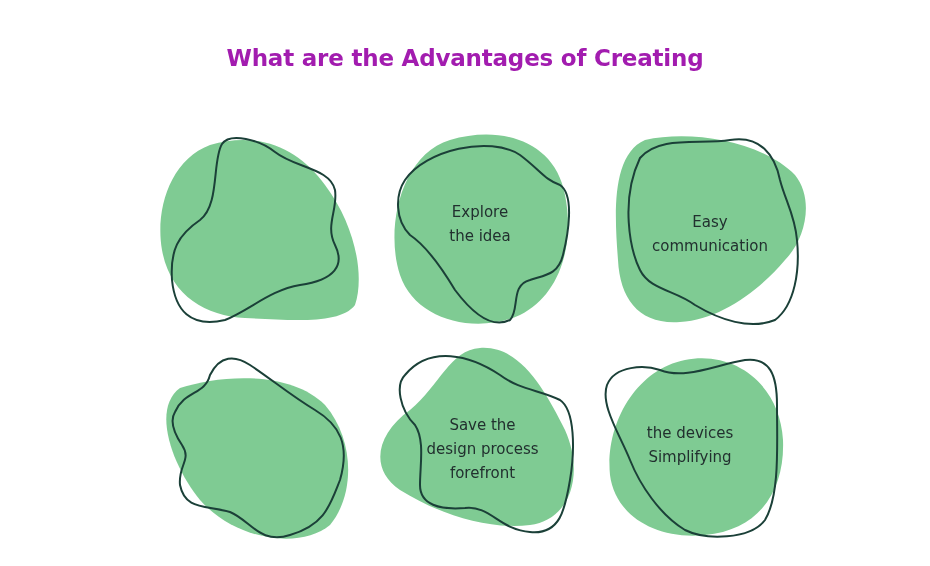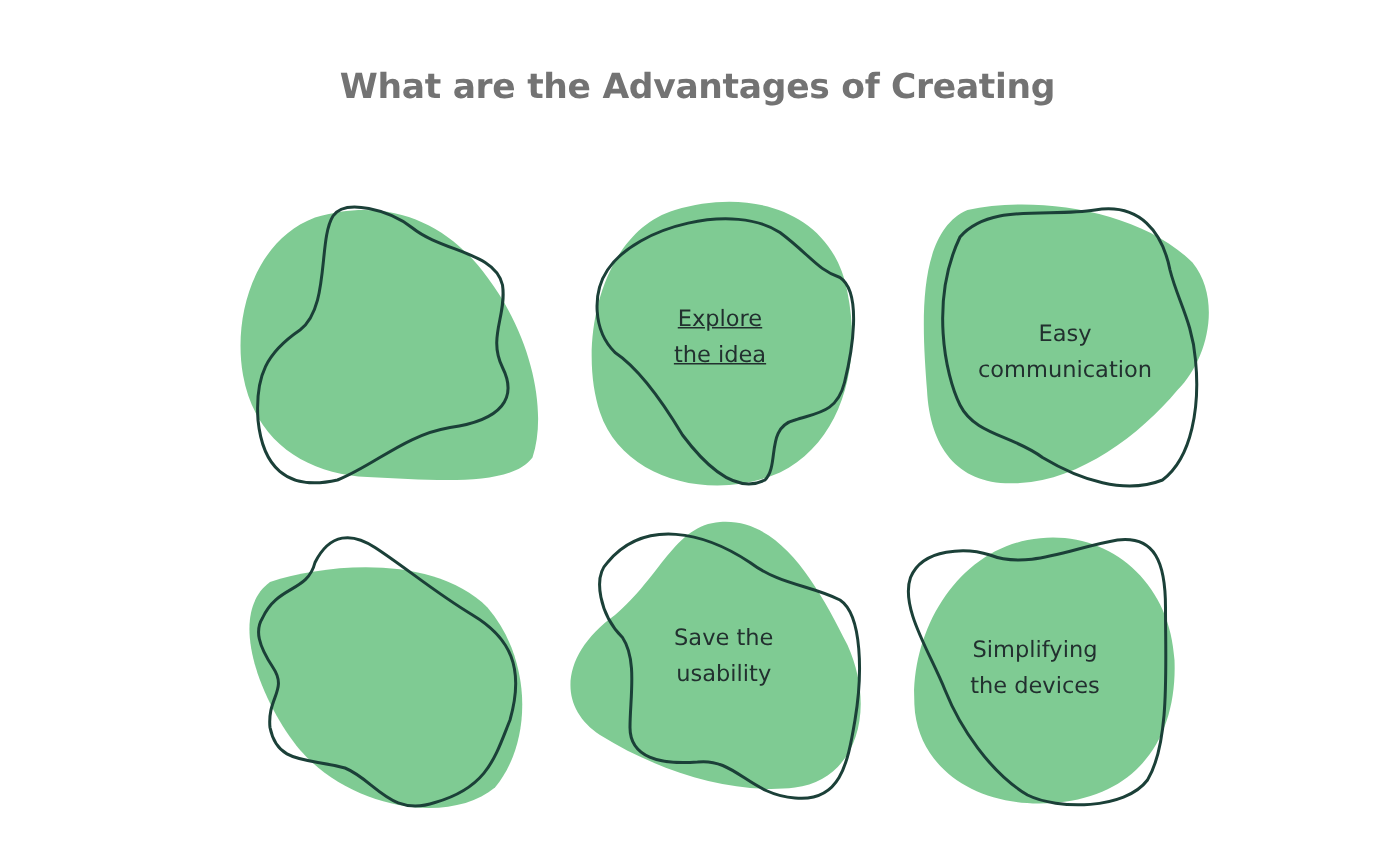--- a/index.html
+++ b/index.html
@@ -3,21 +3,21 @@
 <meta charset="utf-8">
 <style>
   html, body { margin: 0; padding: 0; }
   body {
     width: 930px; height: 566px; background: #ffffff; position: relative; overflow: hidden;
     font-family: "DejaVu Sans", sans-serif; color: #1f2a2e;
   }
   .title {
     position: absolute; left: 0; top: 40px; width: 930px; text-align: center;
     font-family: "DejaVu Sans", sans-serif; font-weight: bold; font-size: 23px; line-height: 37px;
-    color: #737373; letter-spacing: -0.2px;
+    color: #a21caf; letter-spacing: -0.2px;
   }
   .title span { display: block; }
   .blob { position: absolute; }
   .blob svg { position: absolute; left: 0; top: 0; overflow: visible; }
   .label {
     position: absolute; text-align: center; font-size: 15px; line-height: 24px; color: #22302f;
     font-family: "DejaVu Sans", sans-serif;
   }
   .label span { display: block; white-space: nowrap; }
 </style>
@@ -35,21 +35,21 @@
   </svg>
   <div class="label" style="left:40px;top:80px;width:140px;">
   </div>
 </div>
 
 <div class="blob" style="left:380px;top:125px;width:200px;height:210px;">
   <svg width="200" height="210">
     <path d="M70 15 C120 0 175 15 185 70 C195 120 180 170 140 190 C95 210 35 195 20 150 C5 105 20 30 70 15 Z" fill="#7fcb93"></path>
     <path d="M25 55 C45 25 110 10 140 30 C160 45 165 55 180 60 C195 70 188 110 183 130 C178 150 165 150 150 155 C130 160 140 185 130 195 C110 205 90 185 75 165 C60 140 45 120 30 110 C15 95 15 70 25 55 Z" fill="none" stroke="#1b4038" stroke-width="2"></path>
   </svg>
-  <div class="label" style="left:30px;top:75px;width:140px;text-decoration:underline;">
+  <div class="label" style="left:30px;top:75px;width:140px;">
     <span>Explore</span>
     <span>the idea</span>
   </div>
 </div>
 
 <div class="blob" style="left:600px;top:130px;width:220px;height:200px;">
   <svg width="220" height="200">
     <path d="M45 10 C90 0 160 10 195 45 C215 70 205 110 185 130 C160 160 120 190 80 192 C40 195 20 170 18 130 C15 90 10 25 45 10 Z" fill="#7fcb93"></path>
     <path d="M40 28 C60 5 100 15 130 10 C160 5 175 25 180 50 C185 70 195 85 197 110 C200 140 195 175 175 190 C150 200 120 190 95 175 C75 160 50 160 40 140 C30 120 20 70 40 28 Z" fill="none" stroke="#1b4038" stroke-width="2"></path>
   </svg>
@@ -66,26 +66,27 @@
   </svg>
 </div>
 
 <div class="blob" style="left:370px;top:340px;width:220px;height:210px;">
   <svg width="220" height="210">
     <path d="M110 8 C150 5 175 50 195 90 C215 135 200 180 160 185 C120 190 70 175 30 150 C0 130 5 95 40 70 C70 45 80 10 110 8 Z" fill="#7fcb93"></path>
     <path d="M35 35 C60 5 100 15 130 35 C150 50 170 50 190 60 C205 70 205 110 200 140 C195 170 190 195 160 192 C130 190 120 165 95 168 C70 170 50 165 50 145 C50 125 55 100 45 85 C30 70 25 45 35 35 Z" fill="none" stroke="#1b4038" stroke-width="2"></path>
   </svg>
   <div class="label" style="left:35px;top:73px;width:155px;">
     <span>Save the</span>
-    <span>usability</span>
+    <span>design process</span>
+    <span>forefront</span>
   </div>
 </div>
 
 <div class="blob" style="left:595px;top:345px;width:200px;height:200px;">
   <svg width="200" height="200">
     <path d="M90 15 C140 5 185 40 188 95 C190 145 165 185 110 190 C60 195 20 170 15 130 C10 80 40 25 90 15 Z" fill="#7fcb93"></path>
     <path d="M12 40 C20 20 50 20 65 25 C90 35 120 20 150 15 C175 12 182 30 182 60 C182 100 185 150 170 175 C155 195 110 195 90 185 C65 170 45 140 35 115 C25 90 5 60 12 40 Z" fill="none" stroke="#1b4038" stroke-width="2"></path>
   </svg>
   <div class="label" style="left:25px;top:76px;width:140px;">
+    <span>the devices</span>
     <span>Simplifying</span>
-    <span>the devices</span>
   </div>
 </div>
 
 </body></html>

